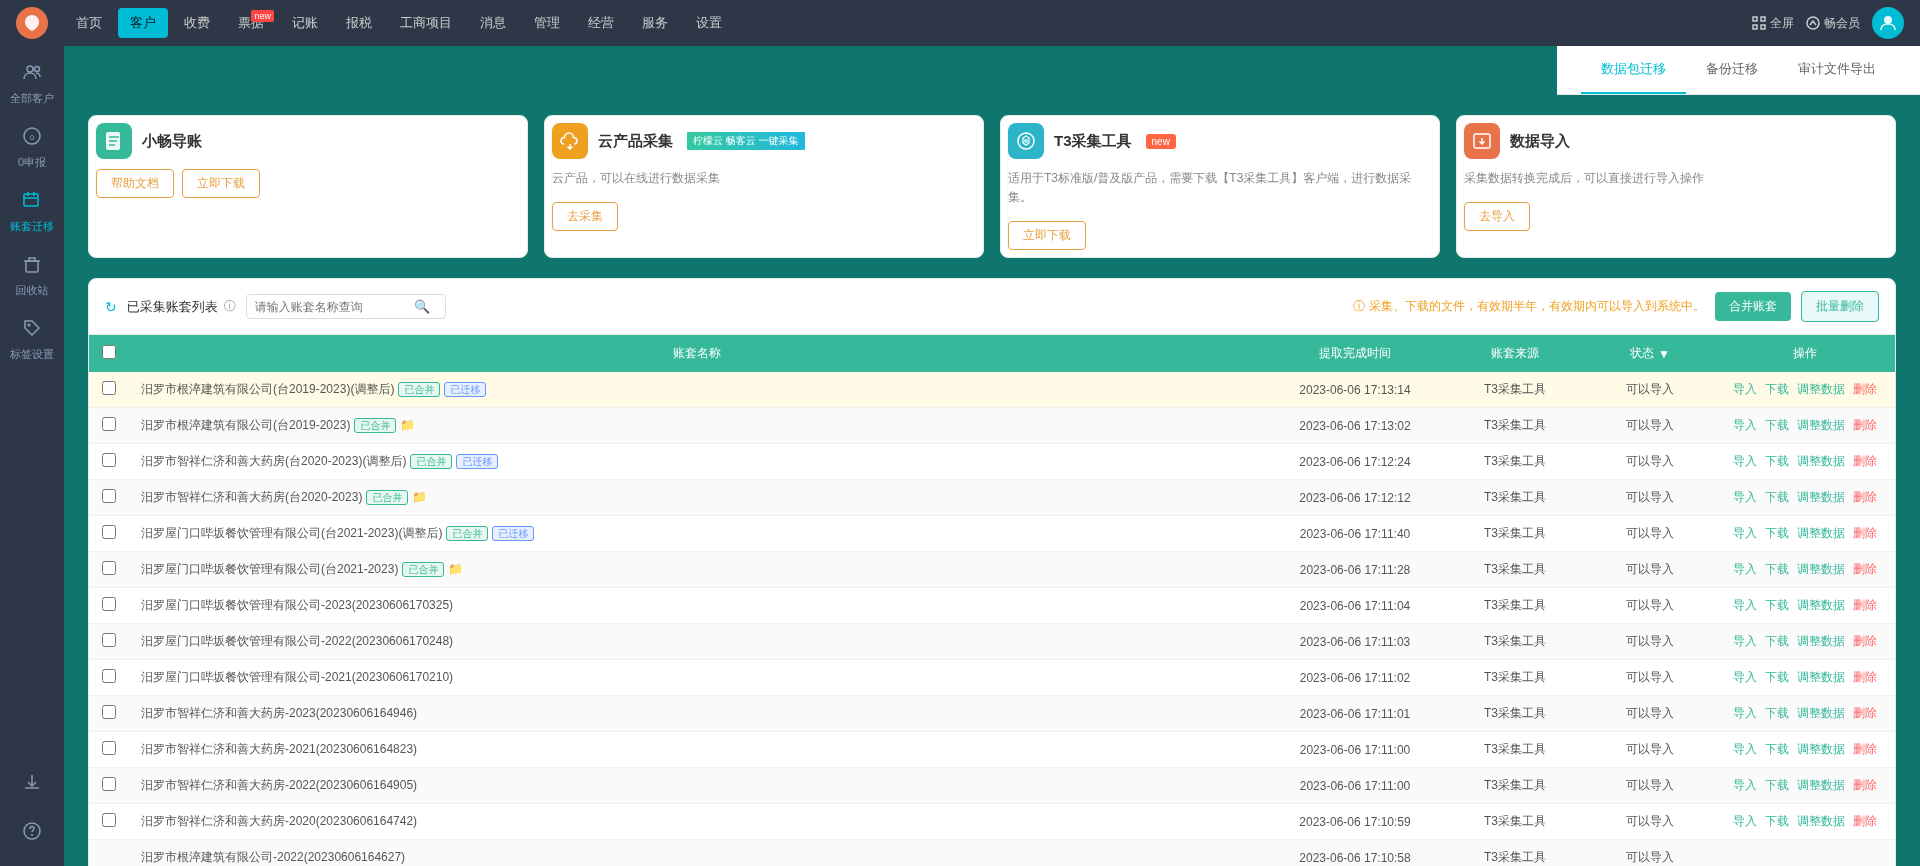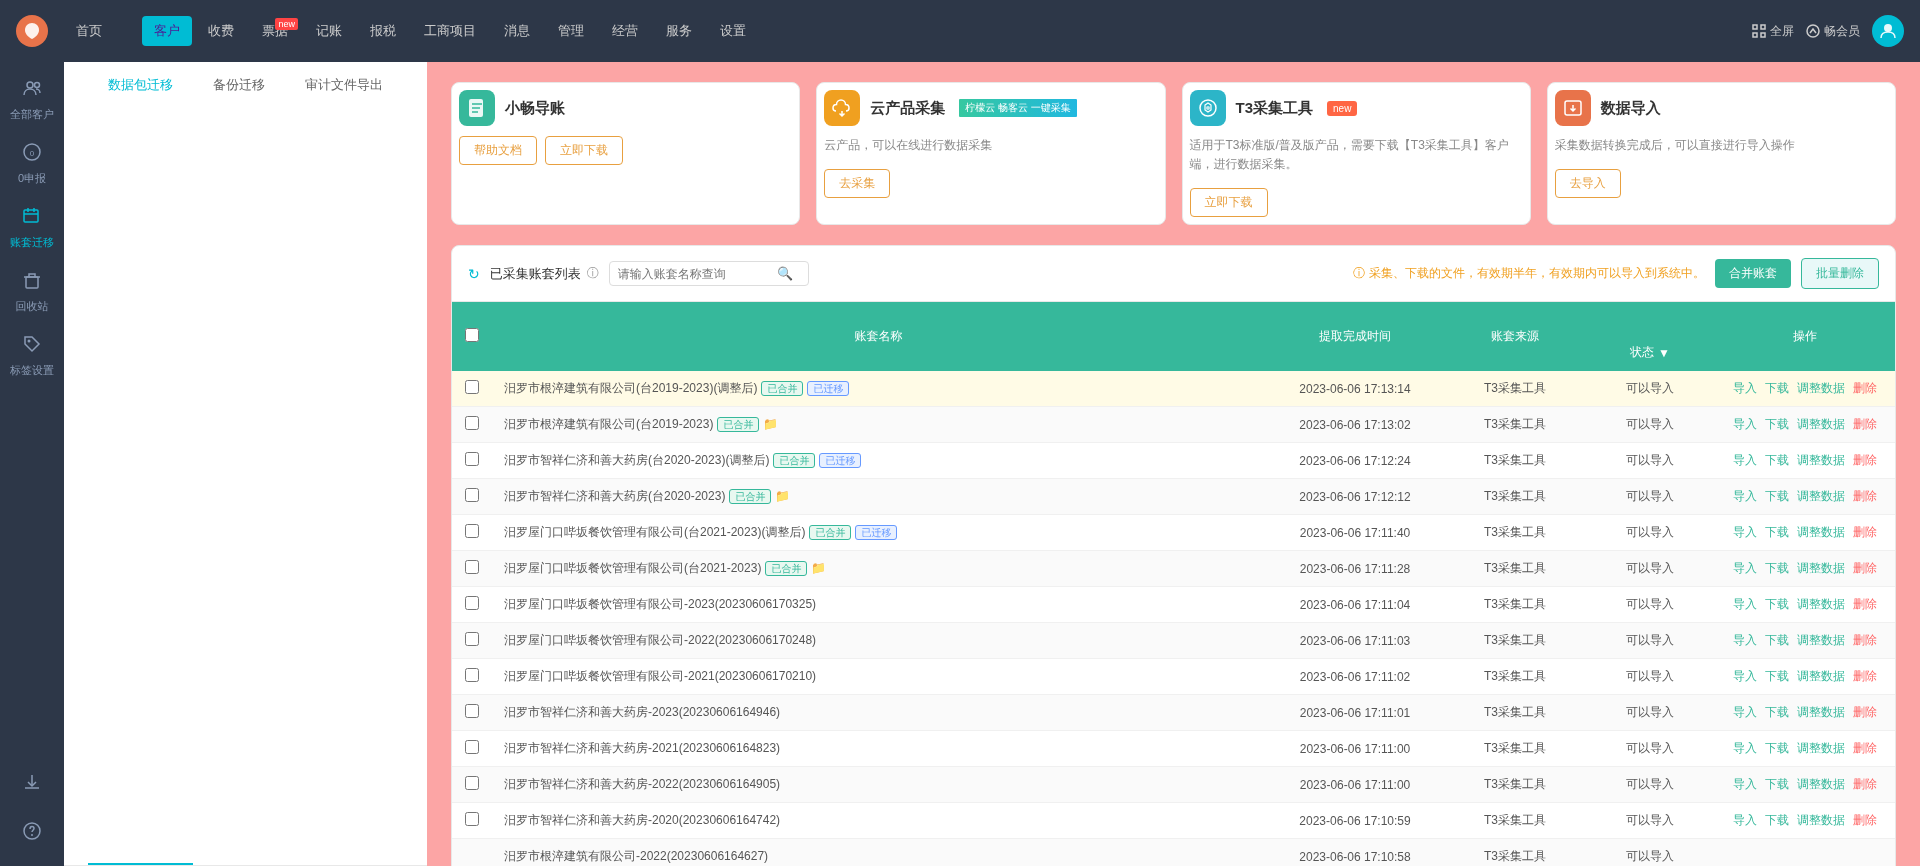--- a/index.html
+++ b/index.html
@@ -1,39 +1,39 @@
 <!DOCTYPE html>
 <html><head>
   <meta charset="utf-8">
   <style>
     * { box-sizing: border-box; margin: 0; padding: 0; }
     body { font-family: 'Microsoft YaHei', Arial, sans-serif; font-size: 13px; background: #f0f2f5; color: #333; display: flex; flex-direction: column; height: 866px; overflow: hidden; }
 
     
-    .top-nav { background: #2d3748; height: 62px; display: flex; align-items: center; padding: 0 16px; gap: 4px; flex-shrink: 0; }
+    .top-nav { background: #2d3748; height: 46px; display: flex; align-items: center; padding: 0 16px; gap: 4px; flex-shrink: 0; }
     .top-nav .logo { width: 32px; height: 32px; background: #e8734a; border-radius: 50%; display: flex; align-items: center; justify-content: center; color: white; font-size: 16px; margin-right: 12px; }
     .nav-item { color: #ccc; padding: 6px 12px; border-radius: 4px; cursor: pointer; font-size: 13px; position: relative; }
-    .nav-item.active { background: #00bcd4; color: #4c1d95; border-radius: 4px; margin-left: 24px; }
+    .nav-item.active { background: #00bcd4; color: #0f172a; border-radius: 4px; }
     .nav-badge { position: absolute; top: 2px; right: 2px; background: #ff4444; color: white; font-size: 9px; padding: 1px 3px; border-radius: 2px; }
     .top-nav-right { margin-left: auto; display: flex; align-items: center; gap: 12px; color: #ccc; font-size: 12px; }
     .top-nav-right .btn-fullscreen, .top-nav-right .btn-member { cursor: pointer; display: flex; align-items: center; gap: 4px; }
     .avatar { width: 32px; height: 32px; background: #00bcd4; border-radius: 50%; display: flex; align-items: center; justify-content: center; color: white; cursor: pointer; }
 
     
     .main-layout { display: flex; flex: 1; overflow: hidden; }
 
     
     .sidebar { width: 64px; background: #2d3748; display: flex; flex-direction: column; align-items: center; padding-top: 8px; flex-shrink: 0; gap: 4px; }
     .sidebar-item { display: flex; flex-direction: column; align-items: center; color: #8a9bb5; cursor: pointer; padding: 8px 4px; border-radius: 4px; width: 56px; font-size: 11px; gap: 4px; }
     .sidebar-item .icon { font-size: 18px; }
     .sidebar-bottom { margin-top: auto; padding-bottom: 12px; display: flex; flex-direction: column; align-items: center; gap: 8px; }
     .sidebar-bottom-item { color: #8a9bb5; cursor: pointer; padding: 8px; font-size: 18px; }
 
     
-    .content { flex: 1; background: #fca5a5; overflow-y: auto; display: flex; flex-direction: row; }
+    .content { flex: 1; background: #0f766e; overflow-y: auto; display: flex; flex-direction: column; align-items: flex-end; }
 
     
     .tabs-bar { background: white; padding: 0 24px; display: flex; gap: 0; border-bottom: 1px solid #e8e8e8; flex-shrink: 0; }
     .tab { padding: 14px 20px; cursor: pointer; color: #666; font-size: 13px; border-bottom: 2px solid transparent; }
     .tab.active { color: #00bcd4; border-bottom: 2px solid #00bcd4; font-weight: 500; }
 
     
     .page-content { padding: 20px 24px; flex: 1; }
 
     
@@ -69,21 +69,21 @@
     .data-table tr:nth-child(even) { background: #fafafa; }
     .data-table tr:first-child td { background: #fffbe6; }
     .table-checkbox { width: 14px; height: 14px; cursor: pointer; }
     .td-name { text-align: left !important; padding-left: 8px; color: #333; }
     .badge-open { background: #e8f8f0; color: #36b89b; border: 1px solid #36b89b; font-size: 10px; padding: 1px 5px; border-radius: 3px; margin-left: 4px; }
     .badge-done { background: #e8f0ff; color: #6699ff; border: 1px solid #6699ff; font-size: 10px; padding: 1px 5px; border-radius: 3px; margin-left: 4px; }
     .folder-icon { color: #888; margin-left: 4px; font-size: 12px; }
     .action-btn { color: #36b89b; cursor: pointer; margin: 0 4px; font-size: 12px; }
     .action-btn.red { color: #ff6666; }
     .status-ok { color: #36b89b; }
-    .th-filter { display: flex; align-items: center; justify-content: center; gap: 4px; cursor: pointer; margin-top: 32px; }
+    .th-filter { display: flex; align-items: center; justify-content: center; gap: 4px; cursor: pointer; }
 
     
     ::-webkit-scrollbar { width: 6px; }
     ::-webkit-scrollbar-track { background: #f0f0f0; }
     ::-webkit-scrollbar-thumb { background: #ccc; border-radius: 3px; }
 
     .refresh-icon { color: #00bcd4; font-size: 14px; cursor: pointer; }
     .help-icon { color: #999; font-size: 12px; cursor: pointer; }
   </style>
 </head>

